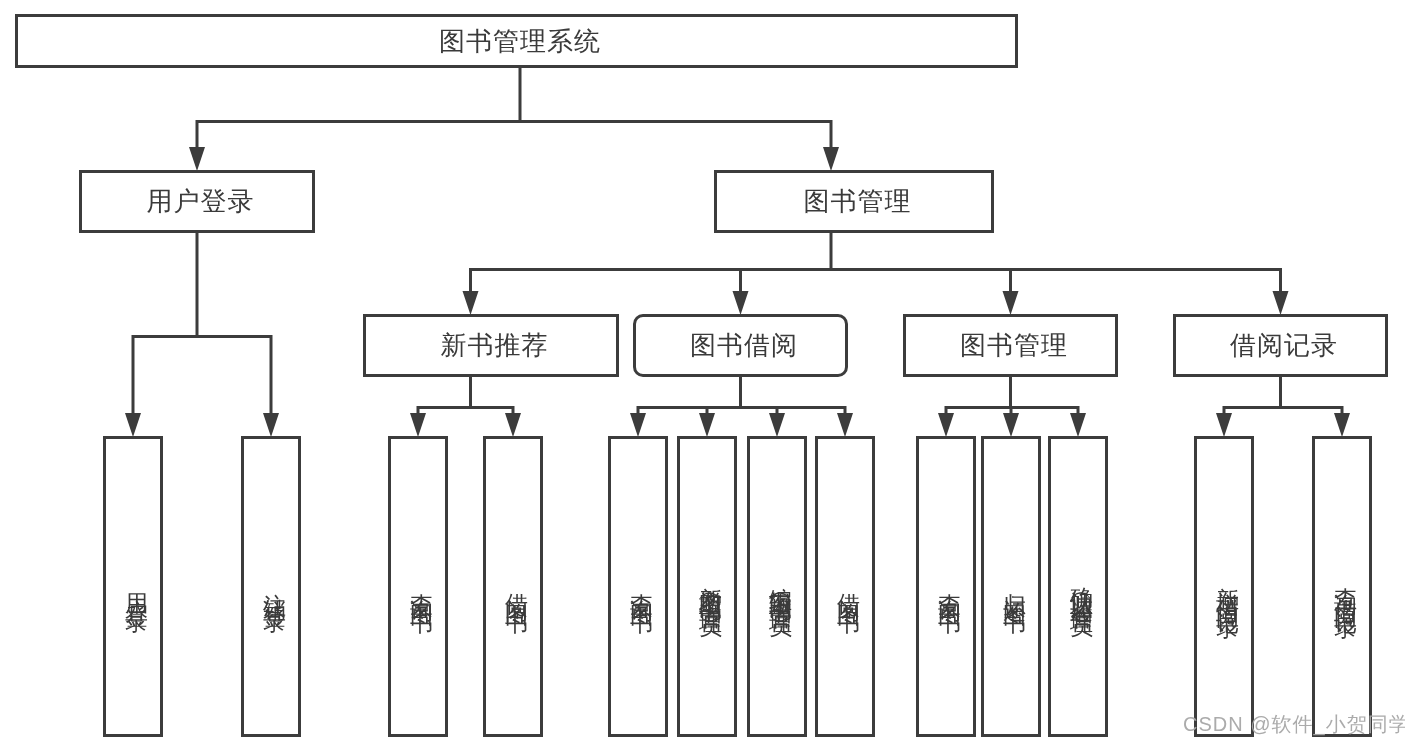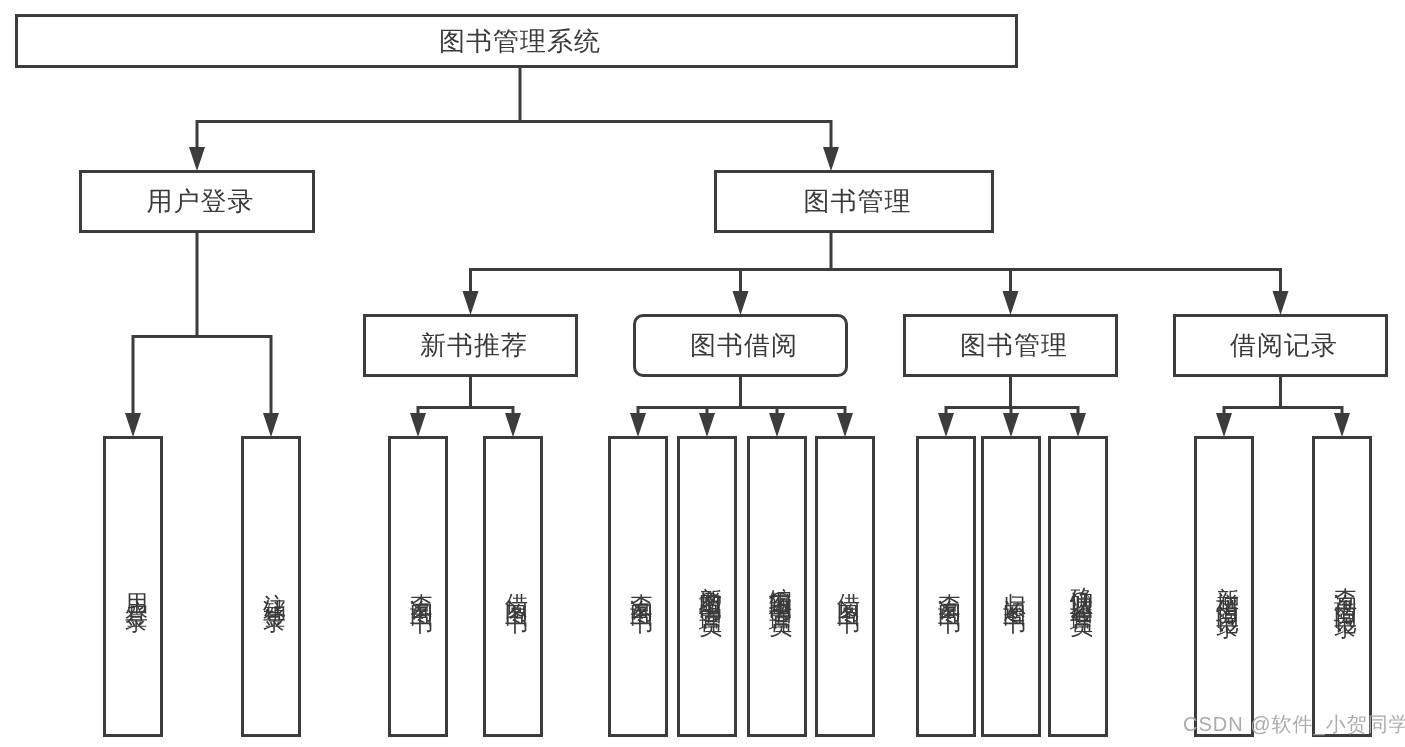--- a/index.html
+++ b/index.html
@@ -56,21 +56,21 @@
     <span class="htext">图书管理系统</span>
   </div>
 
   <div class="box" style="left:79px;top:170px;width:236px;height:63px;">
     <span class="htext">用户登录</span>
   </div>
   <div class="box" style="left:714px;top:170px;width:280px;height:63px;">
     <span class="htext">图书管理</span>
   </div>
 
-  <div class="box" style="left:363px;top:314px;width:215px;height:63px;align-items:center;">
+  <div class="box" style="left:363px;top:314px;width:256px;height:63px;align-items:center;">
     <span class="htext">新书推荐</span>
   </div>
   <div class="box" style="left:633px;top:314px;width:215px;height:63px;border-radius:10px;">
     <span class="htext">图书借阅</span>
   </div>
   <div class="box" style="left:903px;top:314px;width:215px;height:63px;">
     <span class="htext">图书管理</span>
   </div>
   <div class="box" style="left:1173px;top:314px;width:215px;height:63px;align-items:center;">
     <span class="htext">借阅记录</span>

